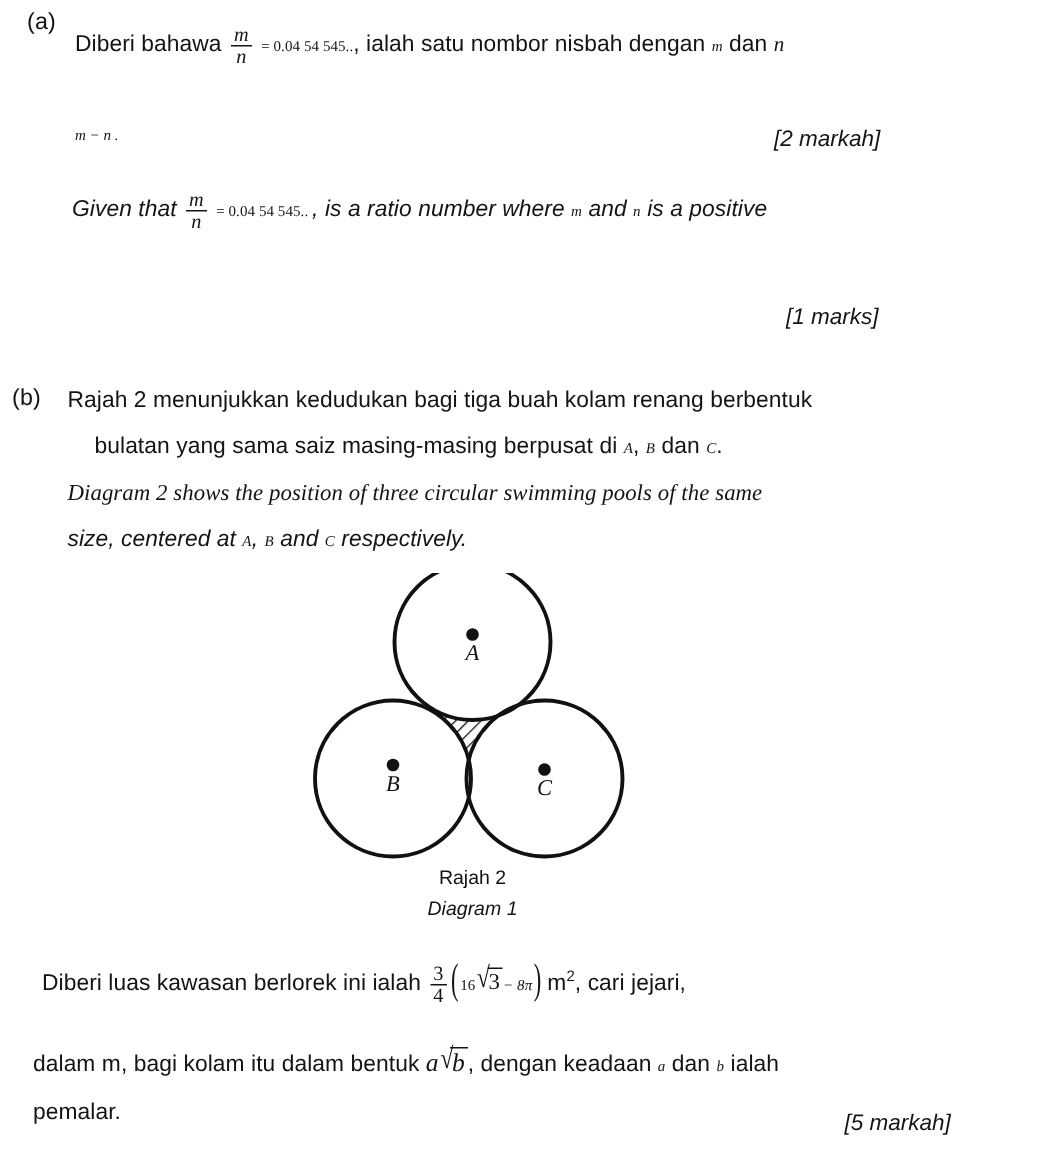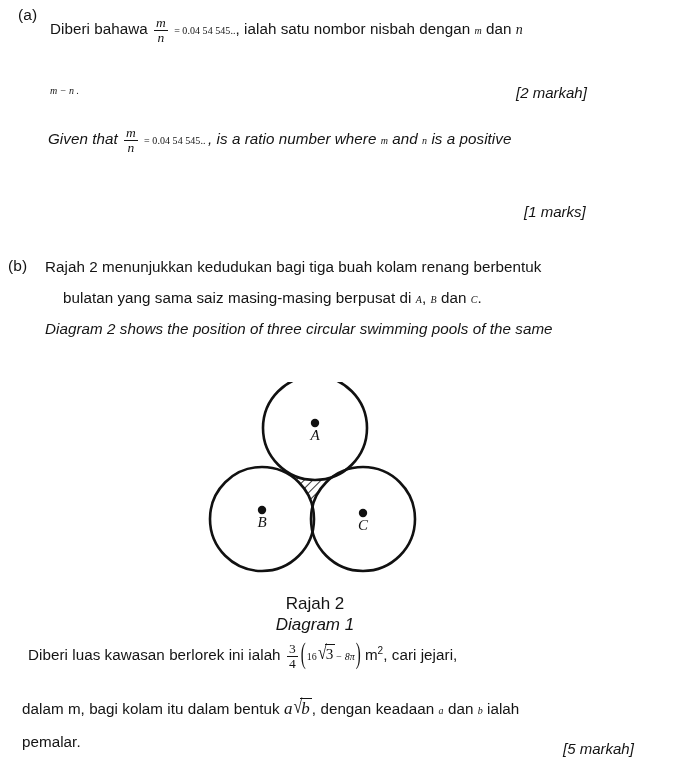--- a/index.html
+++ b/index.html
@@ -112,23 +112,22 @@
 
   
   #pools-diagram {
     position: absolute;
     left: 198px;
     top: 382px;
   }
   .cap {
     position: absolute;
     text-align: center;
-    font-size: 17px;
+    font-size: 13px;
     width: 200px;
-    margin-top: 17px;
   }
   .cap.en { font-style: italic; }
 </style>
 </head>
 <body>
 
 <div class="page">
 
   <div class="abs part-label" style="left:18px; top:6px;">(a)</div>
 
@@ -169,22 +168,30 @@
   <div class="abs body-line" style="left:45px; top:258px;">Rajah 2 menunjukkan kedudukan bagi tiga buah kolam renang berbentuk</div>
 
   <div class="abs body-line" style="left:45px; top:289px;margin-left:18px;">
     <span>bulatan yang sama saiz masing-masing berpusat di</span>
     <span class="math">A</span><span>,</span>
     <span class="math">B</span>
     <span>dan</span>
     <span class="math">C</span><span>.</span>
   </div>
 
-  <div class="abs body-line eng" style="left:45px; top:320px;">Diagram 2 shows the position of three circular swimming pools of the same</div>
-
+  <div class="abs body-line eng" style="left:45px; top:320px;font-family:Liberation Serif, serif;">Diagram 2 shows the position of three circular swimming pools of the same</div>
+
+  <div class="abs body-line eng" style="left:45px; top:351px;">
+    <span>size, centered at</span>
+    <span class="math">A</span><span>,</span>
+    <span class="math">B</span>
+    <span>and</span>
+    <span class="math">C</span>
+    <span>respectively.</span>
+  </div>
 
   <svg id="pools-diagram" width="234" height="195" viewBox="0 0 234 195">
     <defs>
       <pattern id="hatch" width="6" height="6" patternTransform="rotate(45)" patternUnits="userSpaceOnUse">
         <line x1="0" y1="0" x2="0" y2="6" stroke="#111111" stroke-width="1.7"></line>
       </pattern>
 
       <clipPath id="gap-clip">
         <path d="M 64 137 L 165 137 L 117 46 Z"></path>
       </clipPath>

